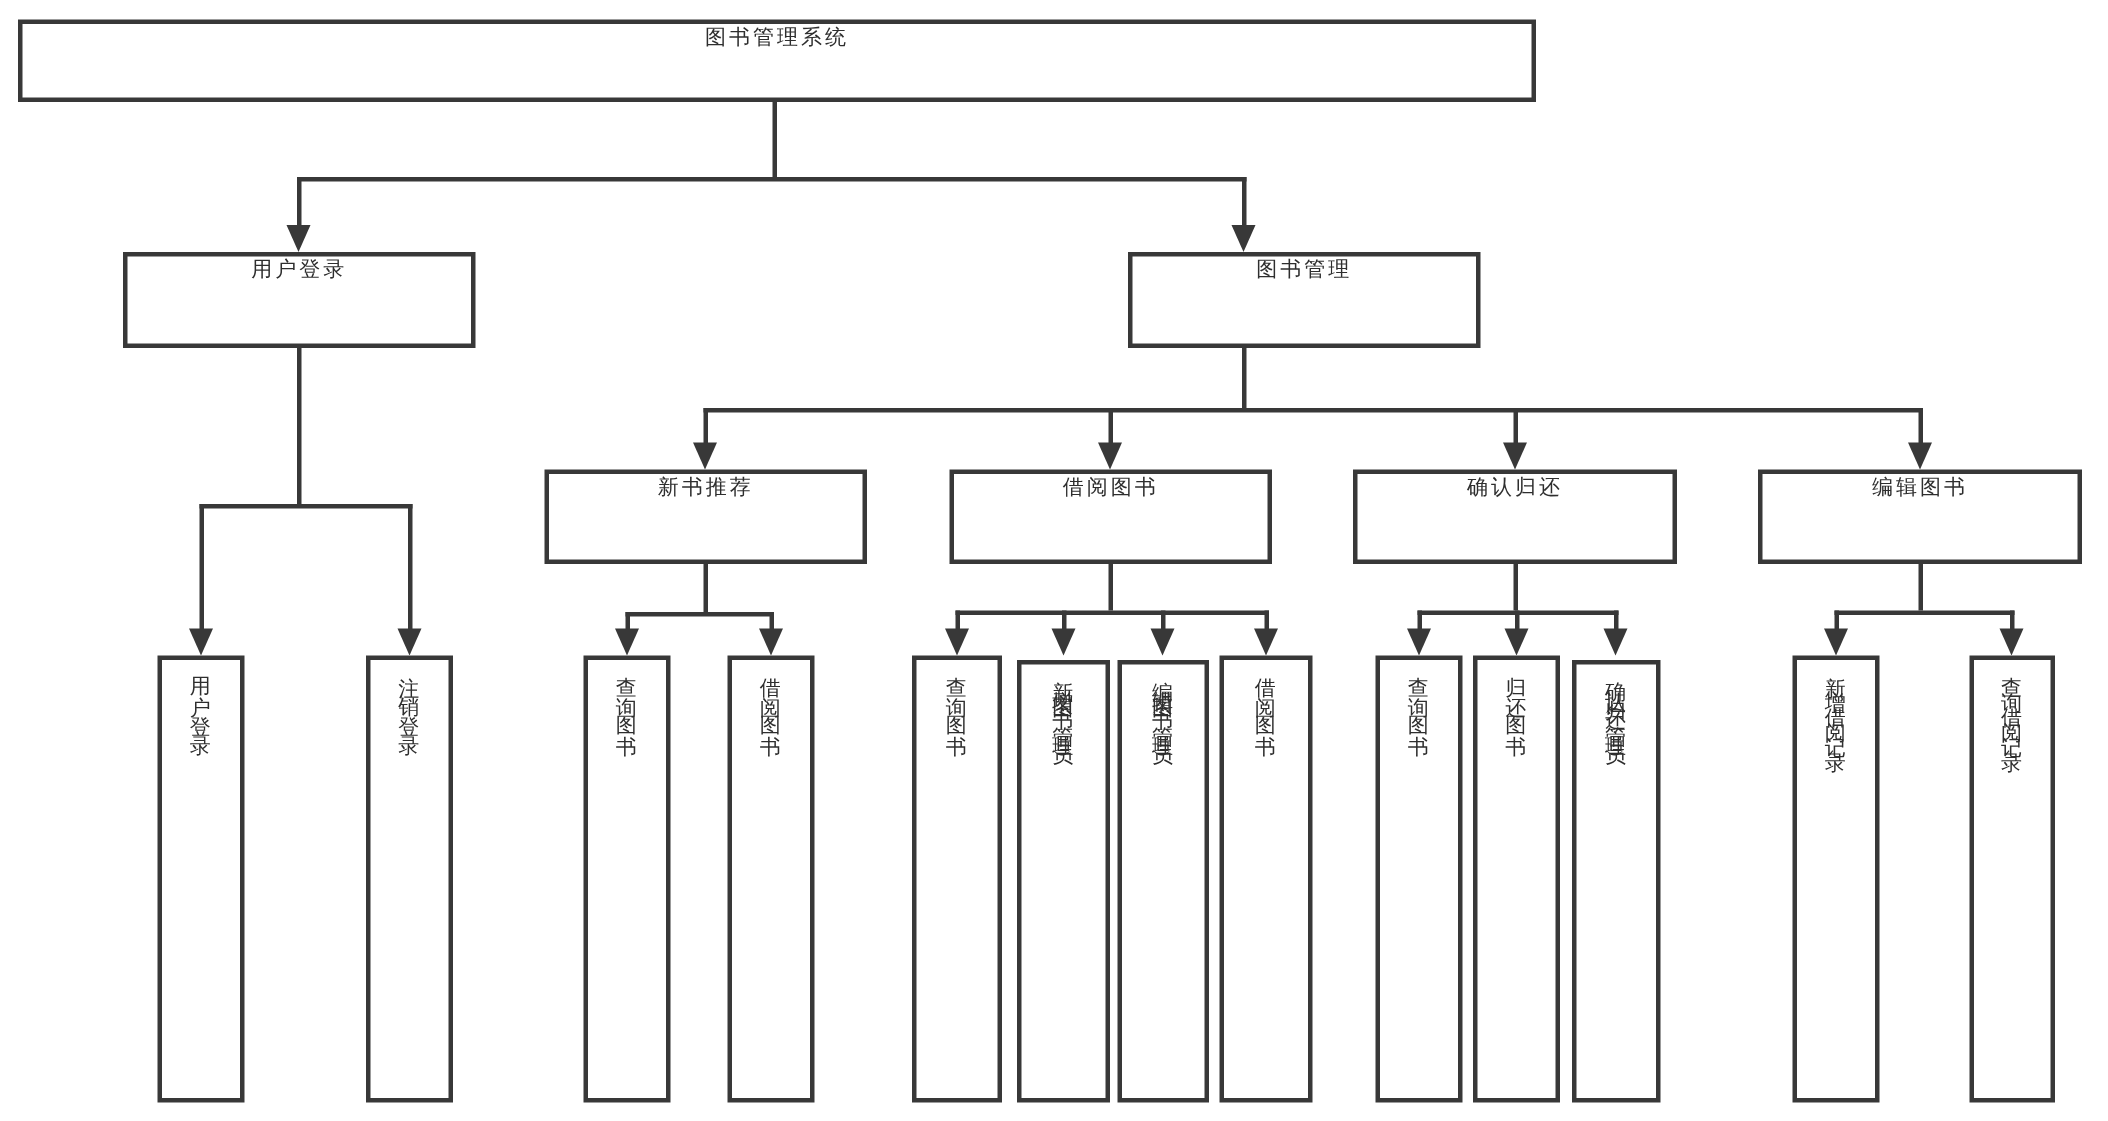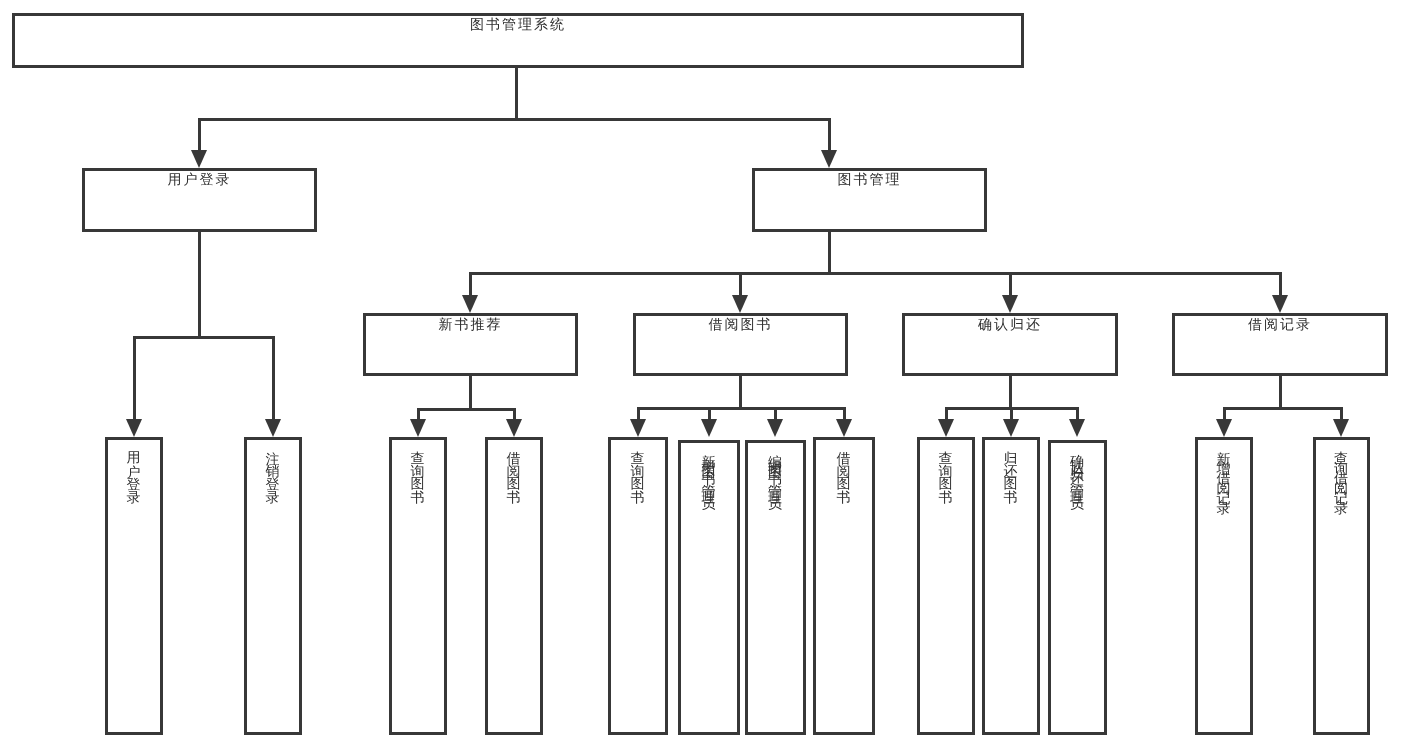--- a/index.html
+++ b/index.html
@@ -87,21 +87,21 @@
   <div class="node" style="left:363px;top:313px;width:215px;height:63px;">
     <span>新书推荐</span>
   </div>
   <div class="node" style="left:633px;top:313px;width:215px;height:63px;">
     <span>借阅图书</span>
   </div>
   <div class="node" style="left:902px;top:313px;width:216px;height:63px;">
     <span>确认归还</span>
   </div>
   <div class="node" style="left:1172px;top:313px;width:216px;height:63px;">
-    <span>借阅记录</span>
+    <span>编辑图书</span>
   </div>
 
   <div class="vline" style="left:197.5px;top:232px;height:104px;"></div>
   <div class="hline" style="left:132.5px;top:336px;width:142px;"></div>
   <div class="vline" style="left:132.5px;top:336px;height:84px;"></div>
   <div class="arrowhead" style="left:126px;top:419px;"></div>
   <div class="vline" style="left:271.5px;top:336px;height:84px;"></div>
   <div class="arrowhead" style="left:265px;top:419px;"></div>
 
   <div class="vline" style="left:468.5px;top:376px;height:32px;"></div>

